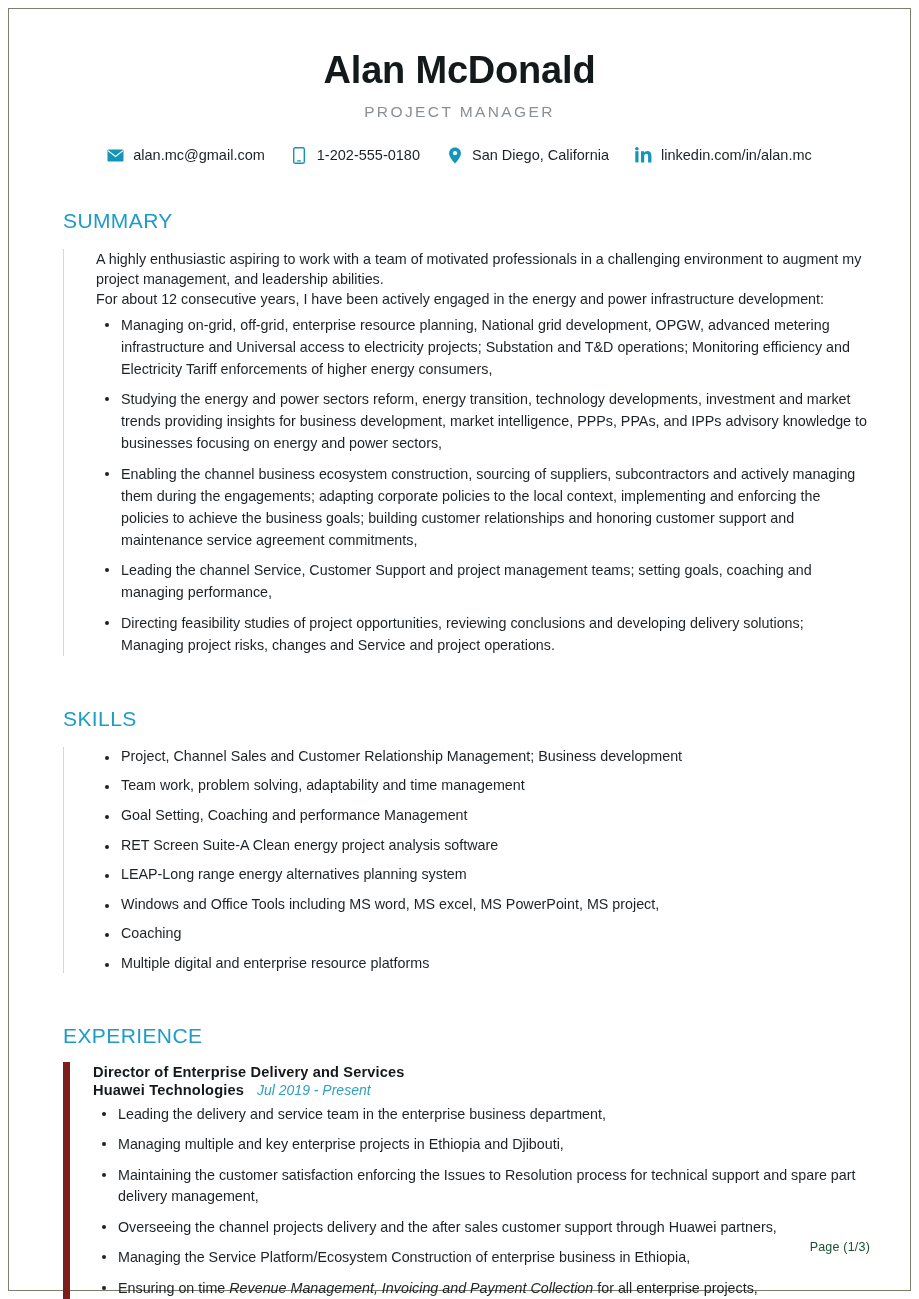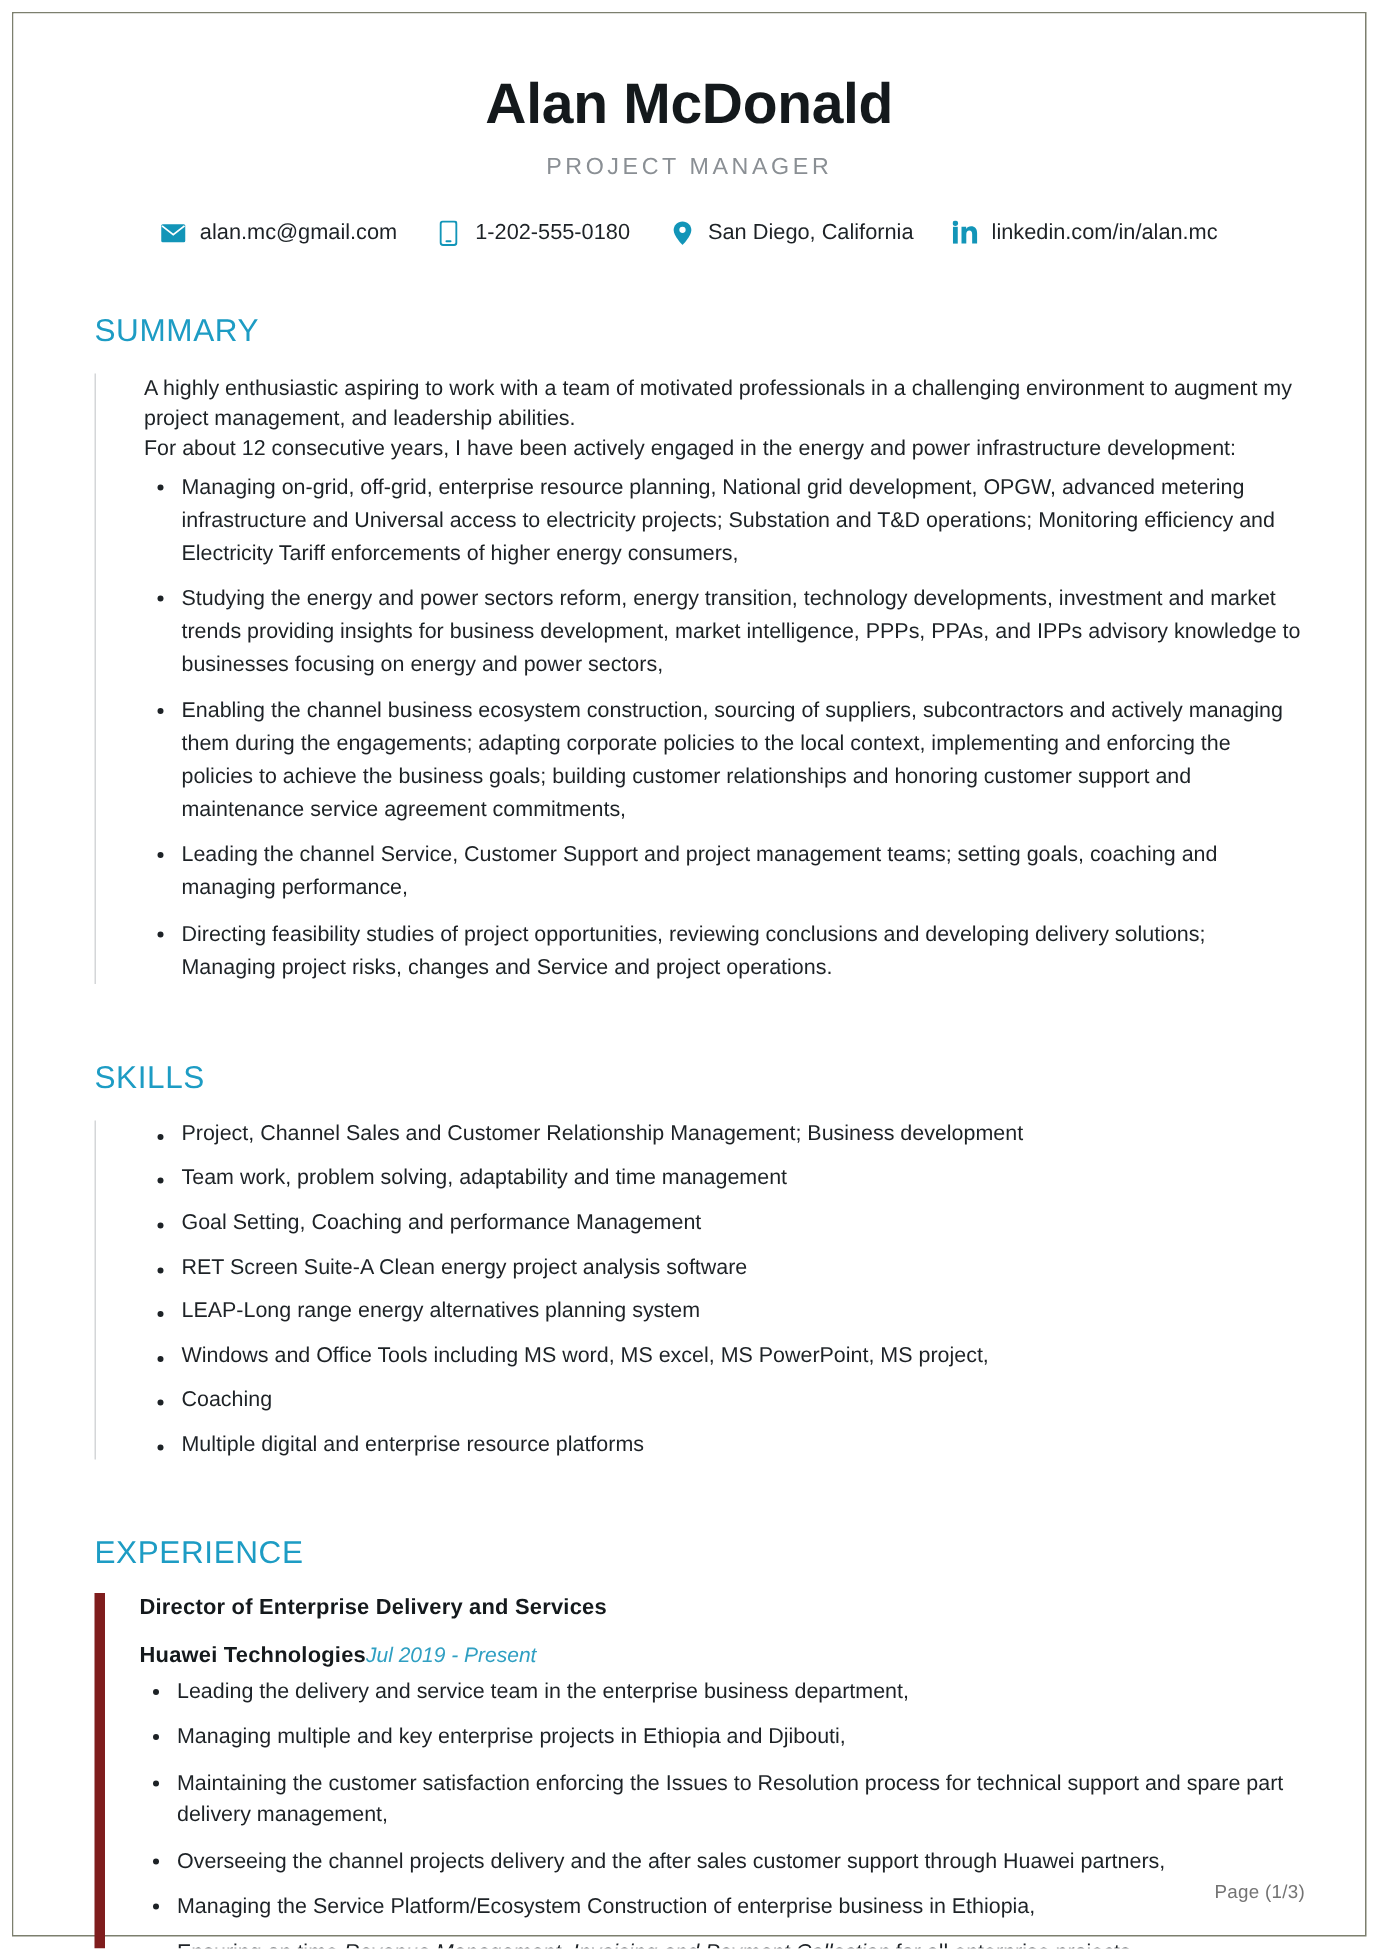--- a/index.html
+++ b/index.html
@@ -150,22 +150,22 @@
     font-size: 14.6px;
     font-weight: bold;
     color: #14191c;
     letter-spacing: 0.15px;
     line-height: 1.38;
     margin: 0;
   }
   .job-company-line {
     display: flex;
     align-items: baseline;
-    gap: 0;
-    margin-top: 13px;
+    gap: 13px;
+    margin-top: 0px;
   }
   .job-company {
     font-size: 14.6px;
     font-weight: bold;
     color: #14191c;
     letter-spacing: 0.15px;
   }
   .job-dates {
     font-size: 14px;
     font-style: italic;
@@ -196,23 +196,23 @@
     border-radius: 50%;
     background: #1d2226;
   }
   ul.exp-bullets > li:first-child { margin-top: 0; }
   .it { font-style: italic; }
 
   
   .page-footer {
     position: absolute;
     right: 40px;
-    bottom: 22px;
+    bottom: 36px;
     font-size: 12.5px;
-    color: #737373;
+    color: #14532d;
     letter-spacing: 0.2px;
   }
 </style>
 </head>
 <body>
 
 <div class="page">
   <div class="page-border"></div>
   <div class="page-inner">
 

